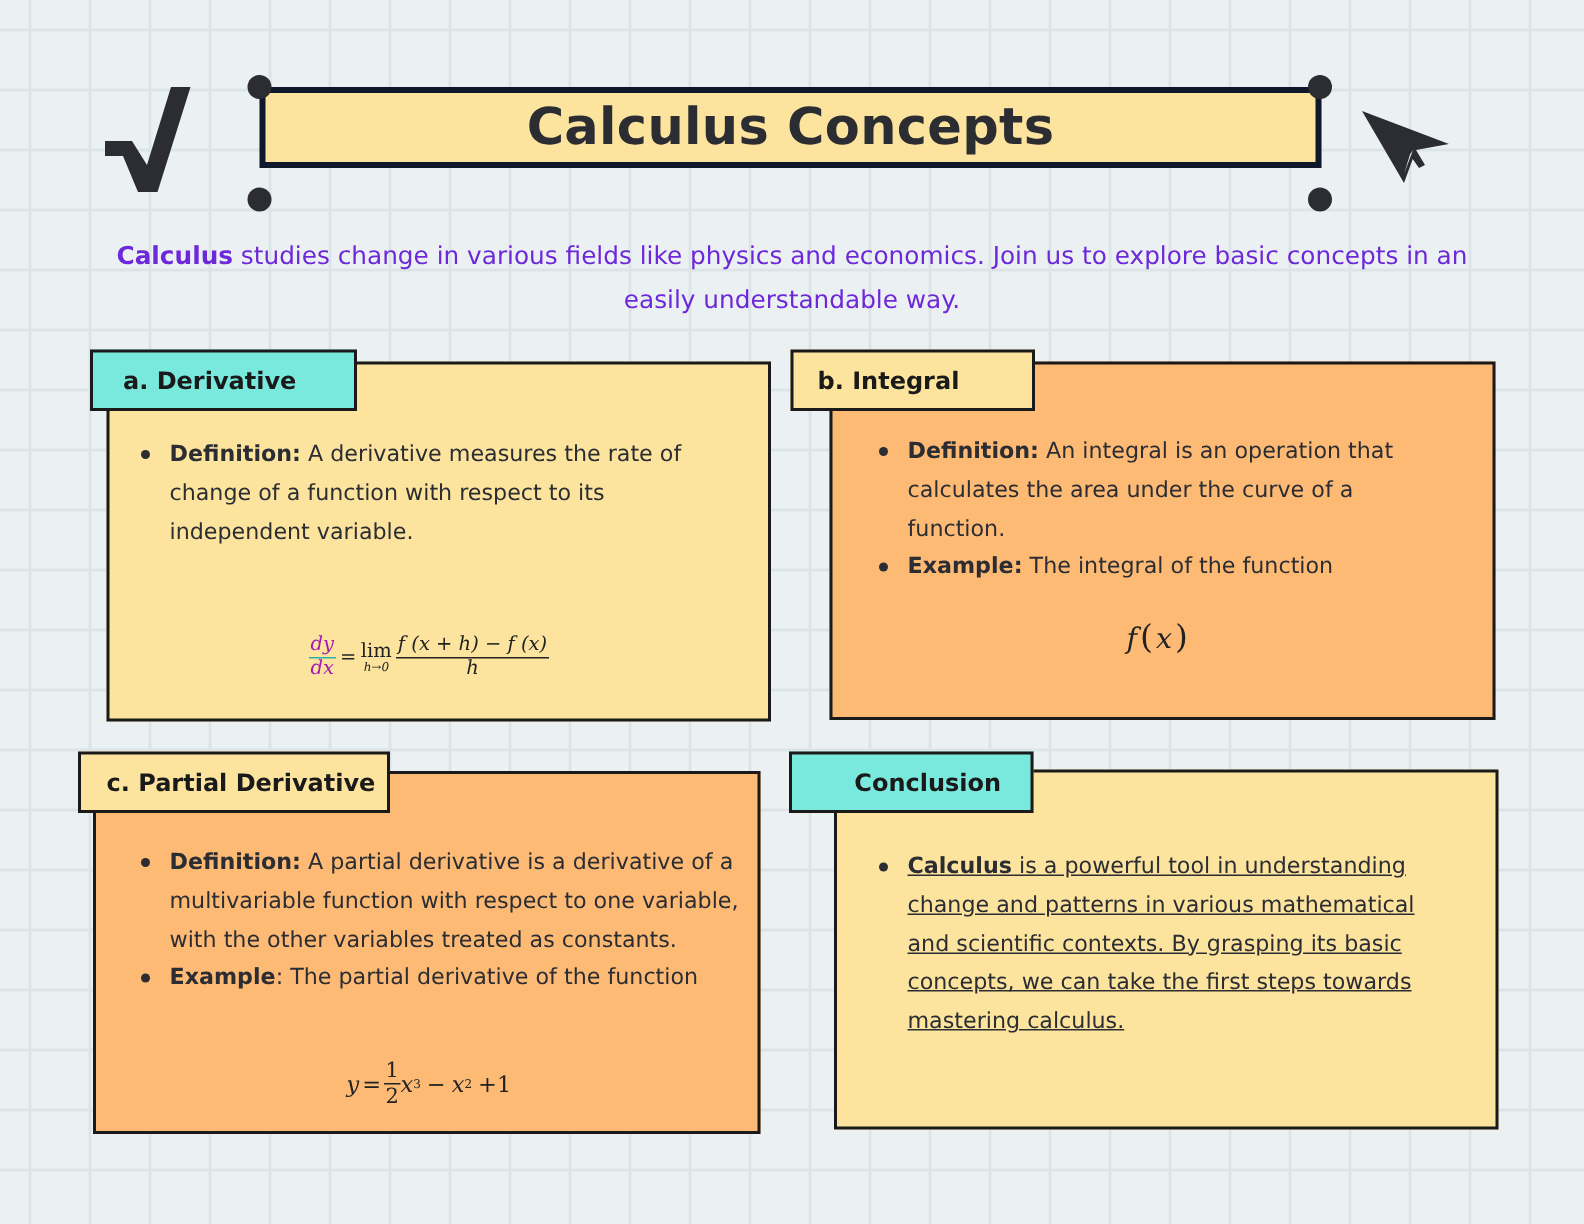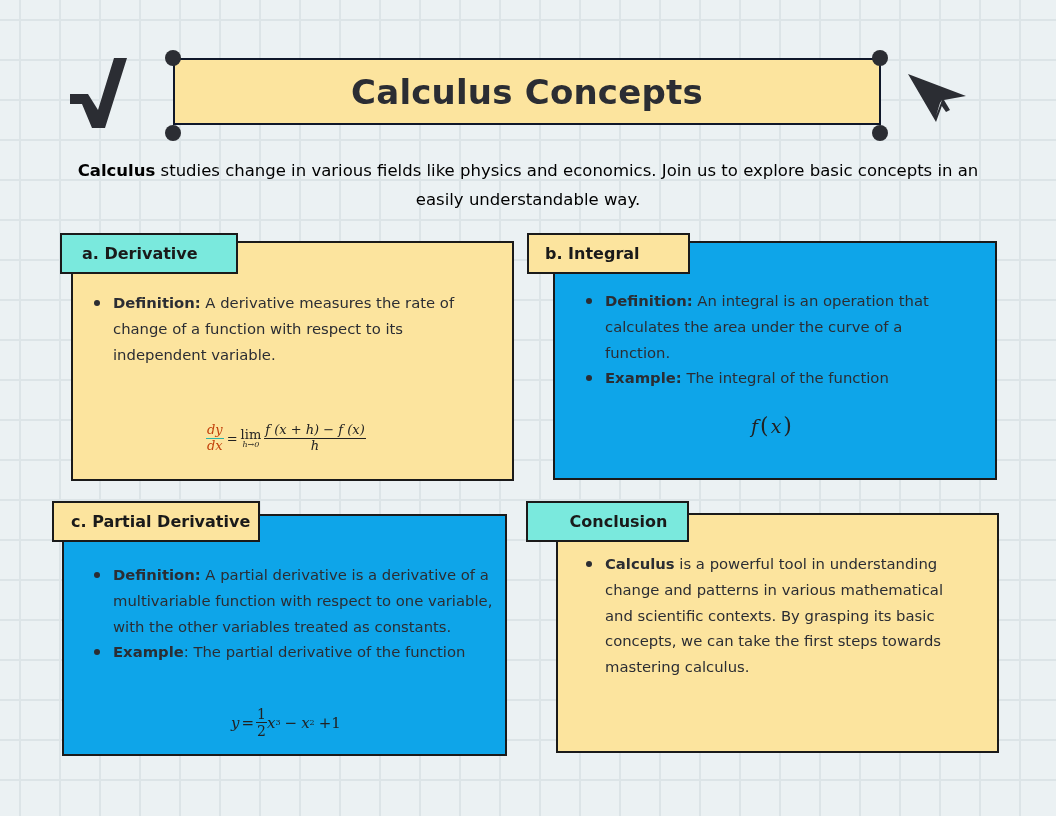--- a/index.html
+++ b/index.html
@@ -14,39 +14,39 @@
     background-size: 40px 40px;
     background-position: 19px 19px;
     position: relative;
   }
   .abs { position: absolute; }
 
   
   .sqrt-icon { left: 66px; top: 52px; width: 62px; height: 80px; }
   .plane-icon { left: 906px; top: 70px; width: 62px; height: 54px; }
   .title-box {
-    left: 173px; top: 58px; width: 708px; height: 67px;
-    background: #fce49e; border: 2px solid #0f172a;
+    left: 173px; top: 58px; width: 708px; height: 54px;
+    background: #fce49e; border: 4px solid #0f172a;
     display: flex; align-items: center; justify-content: center;
   }
   .title-text {
     font-family: "DejaVu Sans", sans-serif; font-weight: bold;
     font-size: 34px; color: #2b2d33; letter-spacing: 0.2px;
   }
   .handle { width: 16px; height: 16px; border-radius: 50%; background: #2b2d33; }
   .intro {
     left: 60px; top: 156px; width: 936px; text-align: center;
-    font-size: 16.5px; line-height: 29px; color: #000000;
+    font-size: 16.5px; line-height: 29px; color: #6d28d9;
   }
   .intro b { font-weight: bold; }
 
   
   .card { border: 2px solid #1a1a1a; }
   .yellow { background: #fce49e; }
-  .mint { background: #0ea5e9; }
+  .mint { background: #fdba74; }
   .teal { background: #7ae9dd; }
   .tab {
     border: 2px solid #1a1a1a; font-weight: bold; font-size: 16px;
     display: flex; align-items: center; color: #1a1a1a;
   }
   .body-list { list-style: none; font-size: 14.8px; line-height: 25.8px; color: #2b2d33; }
   .body-list li { position: relative; padding-left: 20px; }
   .body-list li::before {
     content: ""; position: absolute; left: 1px; top: 10px;
     width: 6px; height: 6px; border-radius: 50%; background: #2b2d33;
@@ -81,21 +81,21 @@
   <path d="M36 30 L30 46 L34 33 Z" fill="#ebf1f3"></path>
 </svg>
 
 <p class="abs intro"><b>Calculus</b><span> studies change in various fields like physics and economics. Join us to explore basic concepts in an easily understandable way.</span></p>
 
 <div class="abs card yellow" style="left:71px; top:241px; width:443px; height:240px;">
   <ul class="body-list" style="position:absolute; left:20px; top:47px; width:390px;">
     <li><b>Definition:</b><span> A derivative measures the rate of change of a function with respect to its independent variable.</span></li>
   </ul>
   <div class="math" style="position:absolute; left:133px; top:180px; font-size:13px; display:flex; align-items:center; gap:3px;">
-    <span class="frac" style="color:#c2410c;font-style:italic;">
+    <span class="frac" style="color:#a21caf;font-style:italic;">
       <span class="num" style="border-color:#2bb3a8;">dy</span>
       <span class="den">dx</span>
     </span>
     <span class="up">=</span>
     <span style="display:inline-flex; flex-direction:column; align-items:center; font-style:normal; line-height:1;">
       <span>lim</span>
       <span style="font-size:8px; font-style:italic;">h→0</span>
     </span>
     <span class="frac">
       <span class="num">f (x + h) − f (x)</span>
@@ -138,19 +138,19 @@
     <span>x</span>
       <sup class="up" style="font-size:8px;">2</sup>
     <span class="up" style="margin-left:4px;">+1</span>
   </div>
 </div>
 <div class="abs tab yellow" style="left:52px; top:501px; width:208px; height:41px; padding-left:17px;">
   <span>c. Partial Derivative</span>
 </div>
 
 <div class="abs card yellow" style="left:556px; top:513px; width:443px; height:240px;">
-  <ul class="body-list" style="position:absolute; left:27px; top:36px; width:390px;">
+  <ul class="body-list" style="position:absolute; left:27px; top:50px; width:390px;text-decoration:underline;">
     <li><b>Calculus</b><span> is a powerful tool in understanding change and patterns in various mathematical and scientific contexts. By grasping its basic concepts, we can take the first steps towards mastering calculus.</span></li>
   </ul>
 </div>
 <div class="abs tab teal" style="left:526px; top:501px; width:163px; height:41px; padding-left:22px;justify-content:center;">
   <span>Conclusion</span>
 </div>
 
 </body></html>

